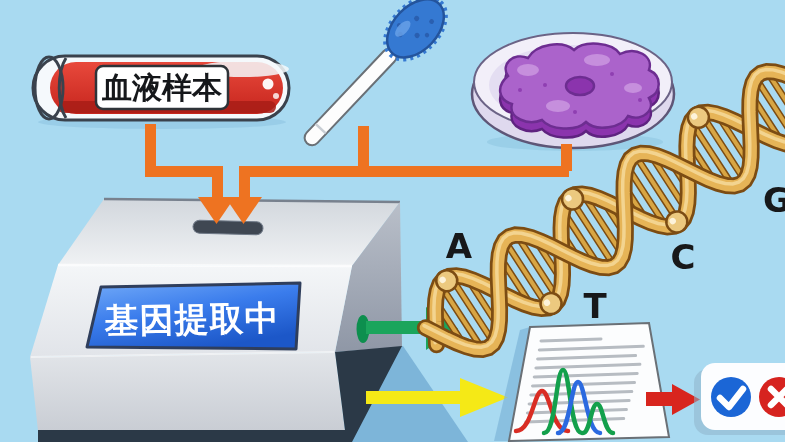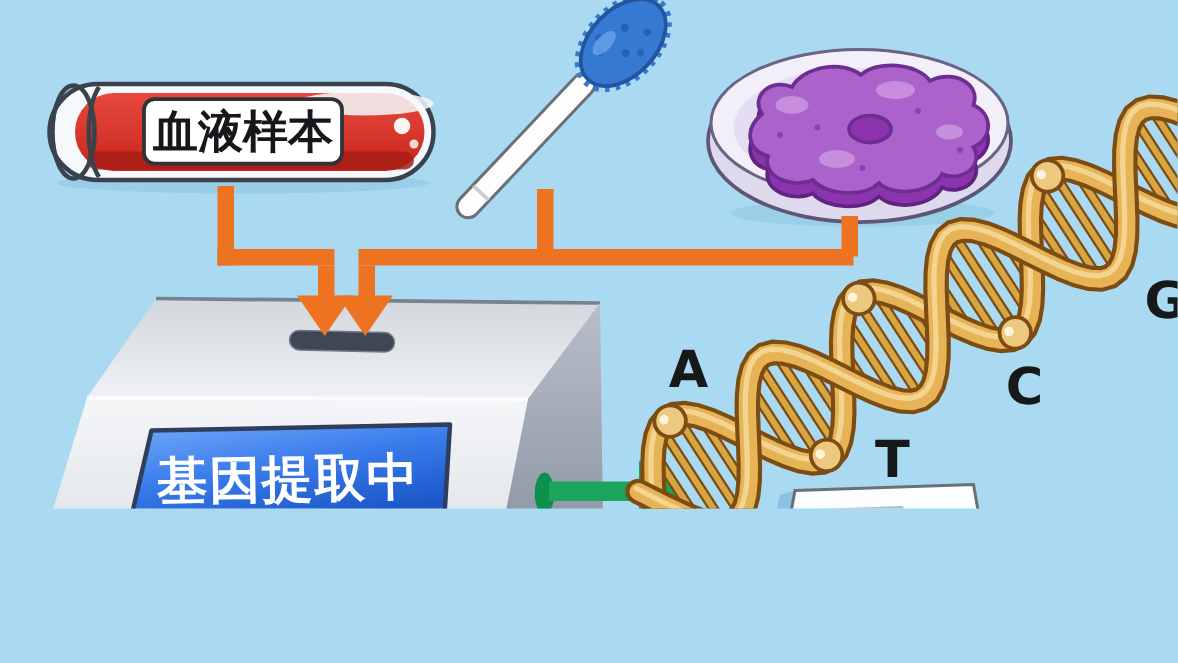--- a/index.html
+++ b/index.html
@@ -1,16 +1,16 @@
 <!DOCTYPE html>
 <html><head>
 <meta charset="utf-8">
 <style>
   html,body{margin:0;padding:0;background:#a9daf1;}
-  .stage{width:785px;height:339px;overflow:hidden;position:relative;}
+  .stage{width:785px;height:442px;overflow:hidden;position:relative;}
   svg{display:block;}
   text{font-family:"DejaVu Sans","Liberation Sans",sans-serif;}
   .label-cn{font-weight:bold;fill:#15171a;}
   .screen-cn{font-weight:bold;fill:#ffffff;letter-spacing:1px;}
   .base-letter{font-weight:bold;fill:#17181a;}
 </style>
 </head>
 <body>
 
 <div class="stage">

